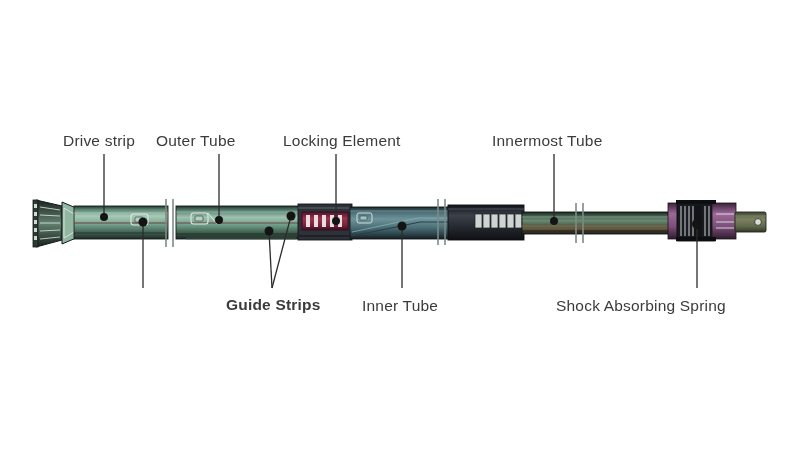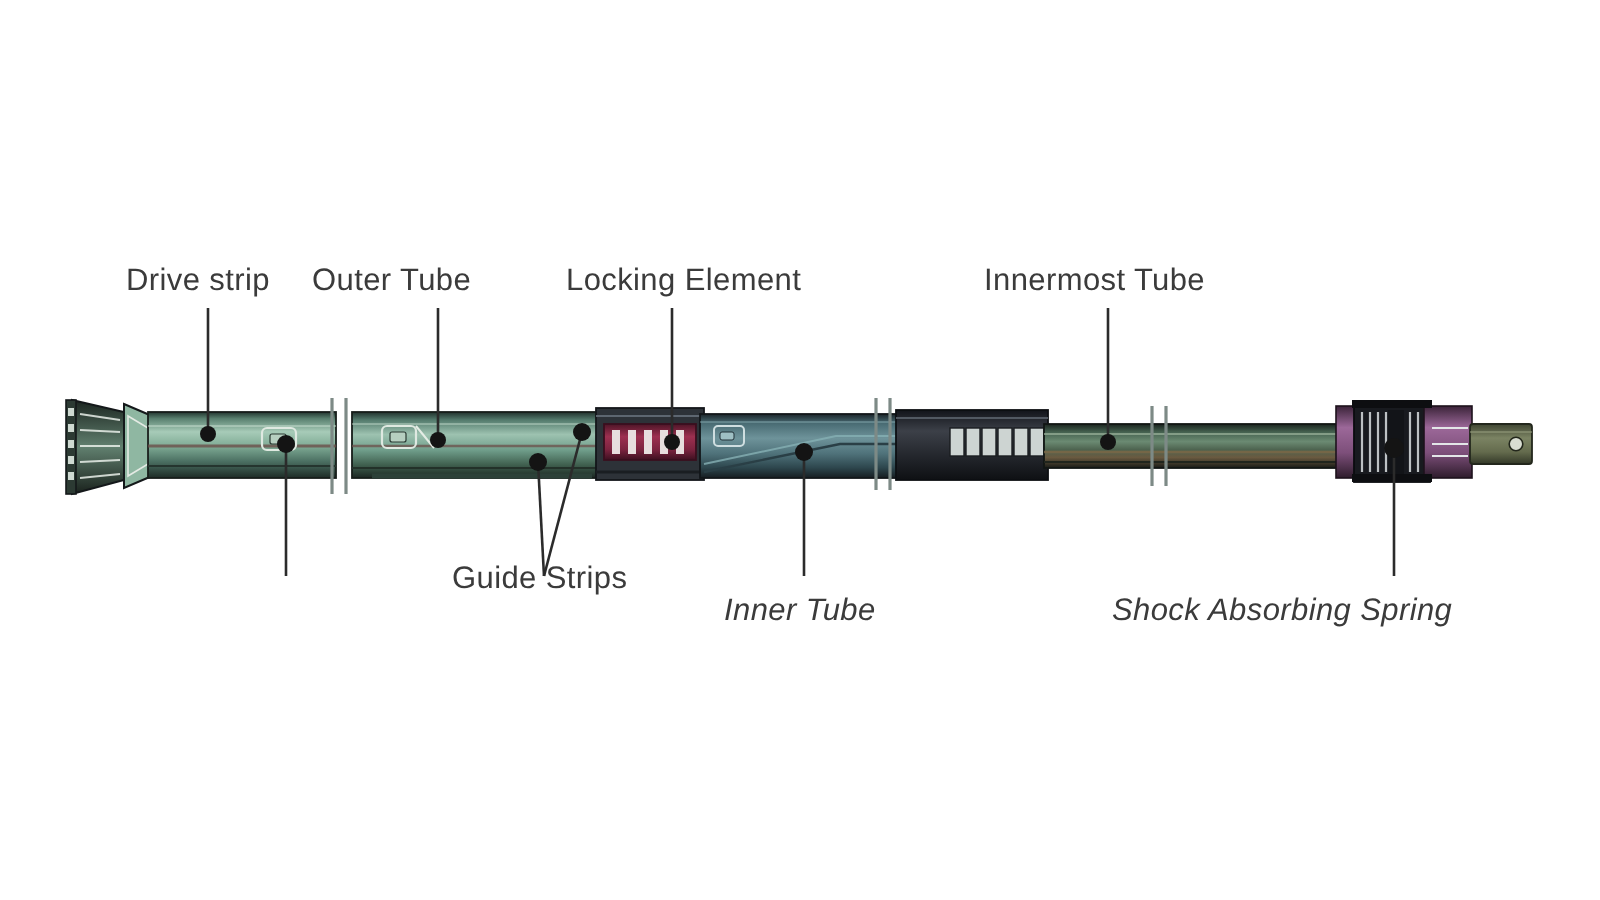--- a/index.html
+++ b/index.html
@@ -246,17 +246,17 @@
       <circle cx="402" cy="226" r="4.5"></circle>
       <circle cx="697" cy="224" r="5"></circle>
     </g>
   </svg>
 
   <div class="label" style="left:63px;top:132px;">Drive strip</div>
   <div class="label" style="left:156px;top:132px;">Outer Tube</div>
   <div class="label" style="left:492px;top:132px;">Innermost Tube</div>
   <div class="label" style="left:283px;top:132px;">Locking Element</div>
 
-  <div class="label" style="left:226px;top:281px;">Guide Strips</div>
-  <div class="label" style="left:362px;top:297px;font-style:italic;">Inner Tube</div>
-  <div class="label" style="left:556px;top:297px;font-style:italic;">Shock Absorbing Spring</div>
+  <div class="label" style="left:226px;top:296px;font-weight:bold;">Guide Strips</div>
+  <div class="label" style="left:362px;top:297px;">Inner Tube</div>
+  <div class="label" style="left:556px;top:297px;">Shock Absorbing Spring</div>
 
 </div>
 
 </body></html>

